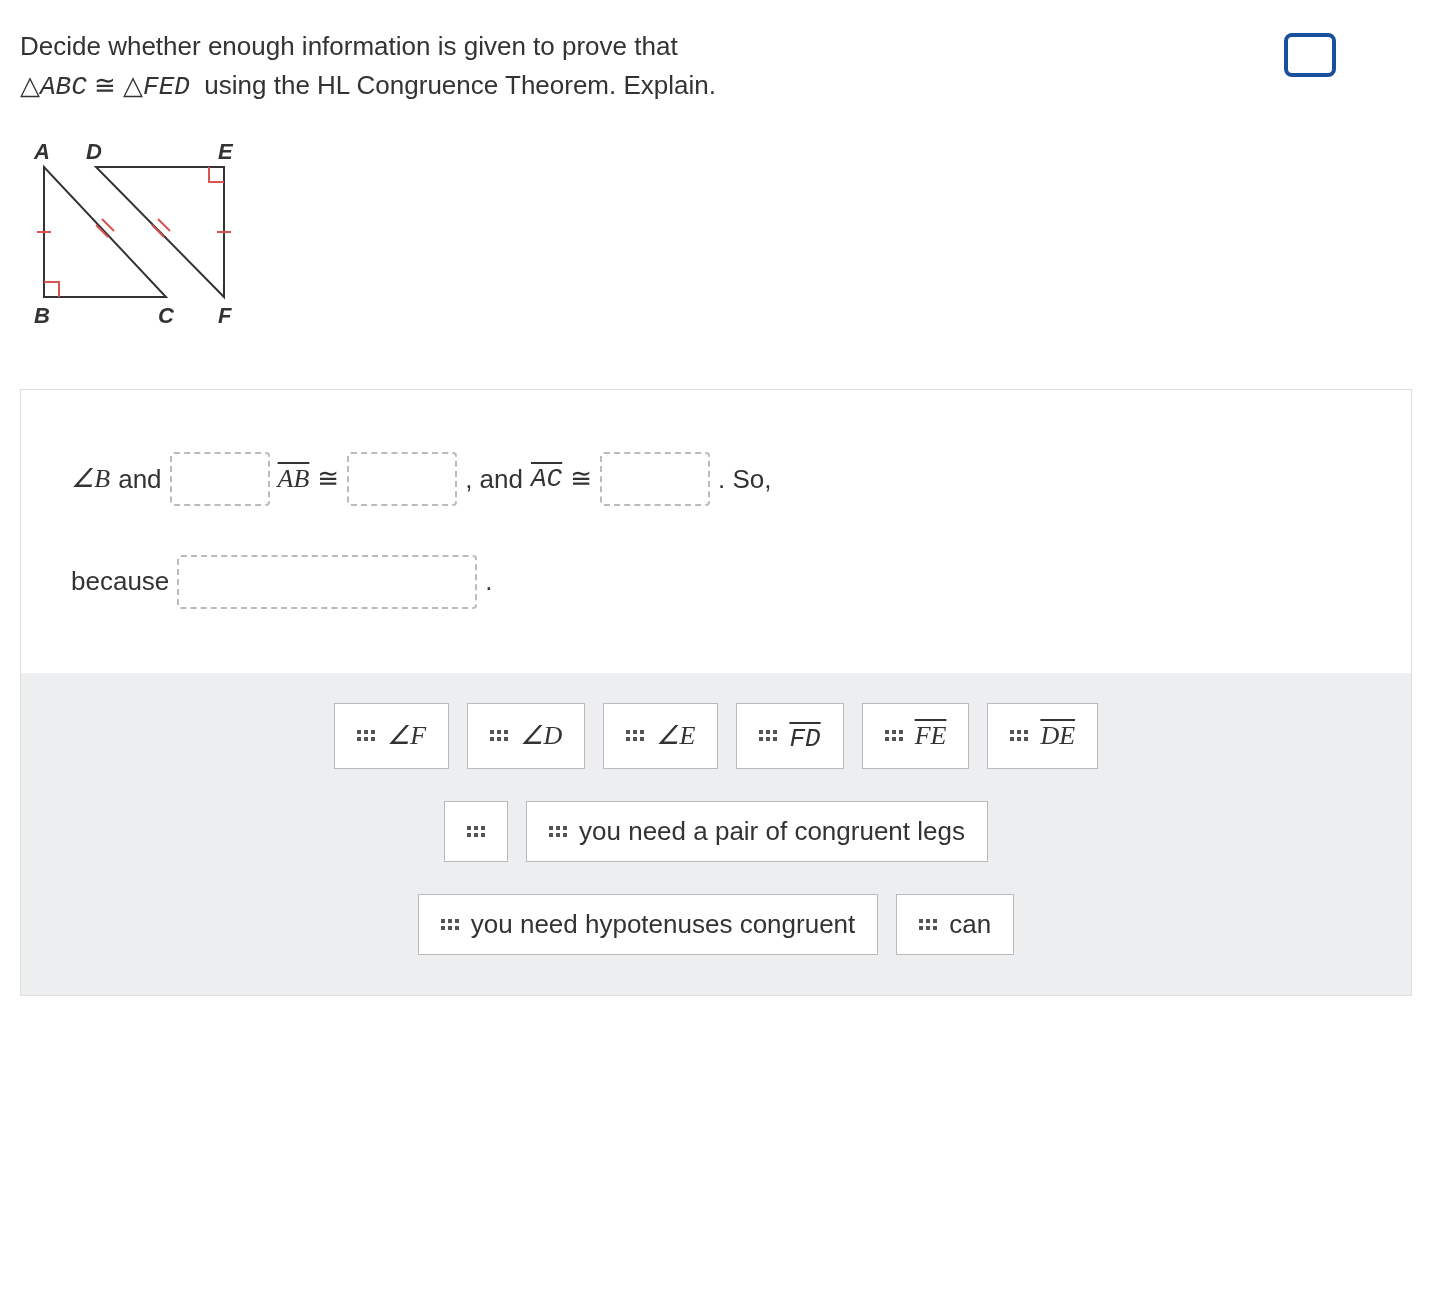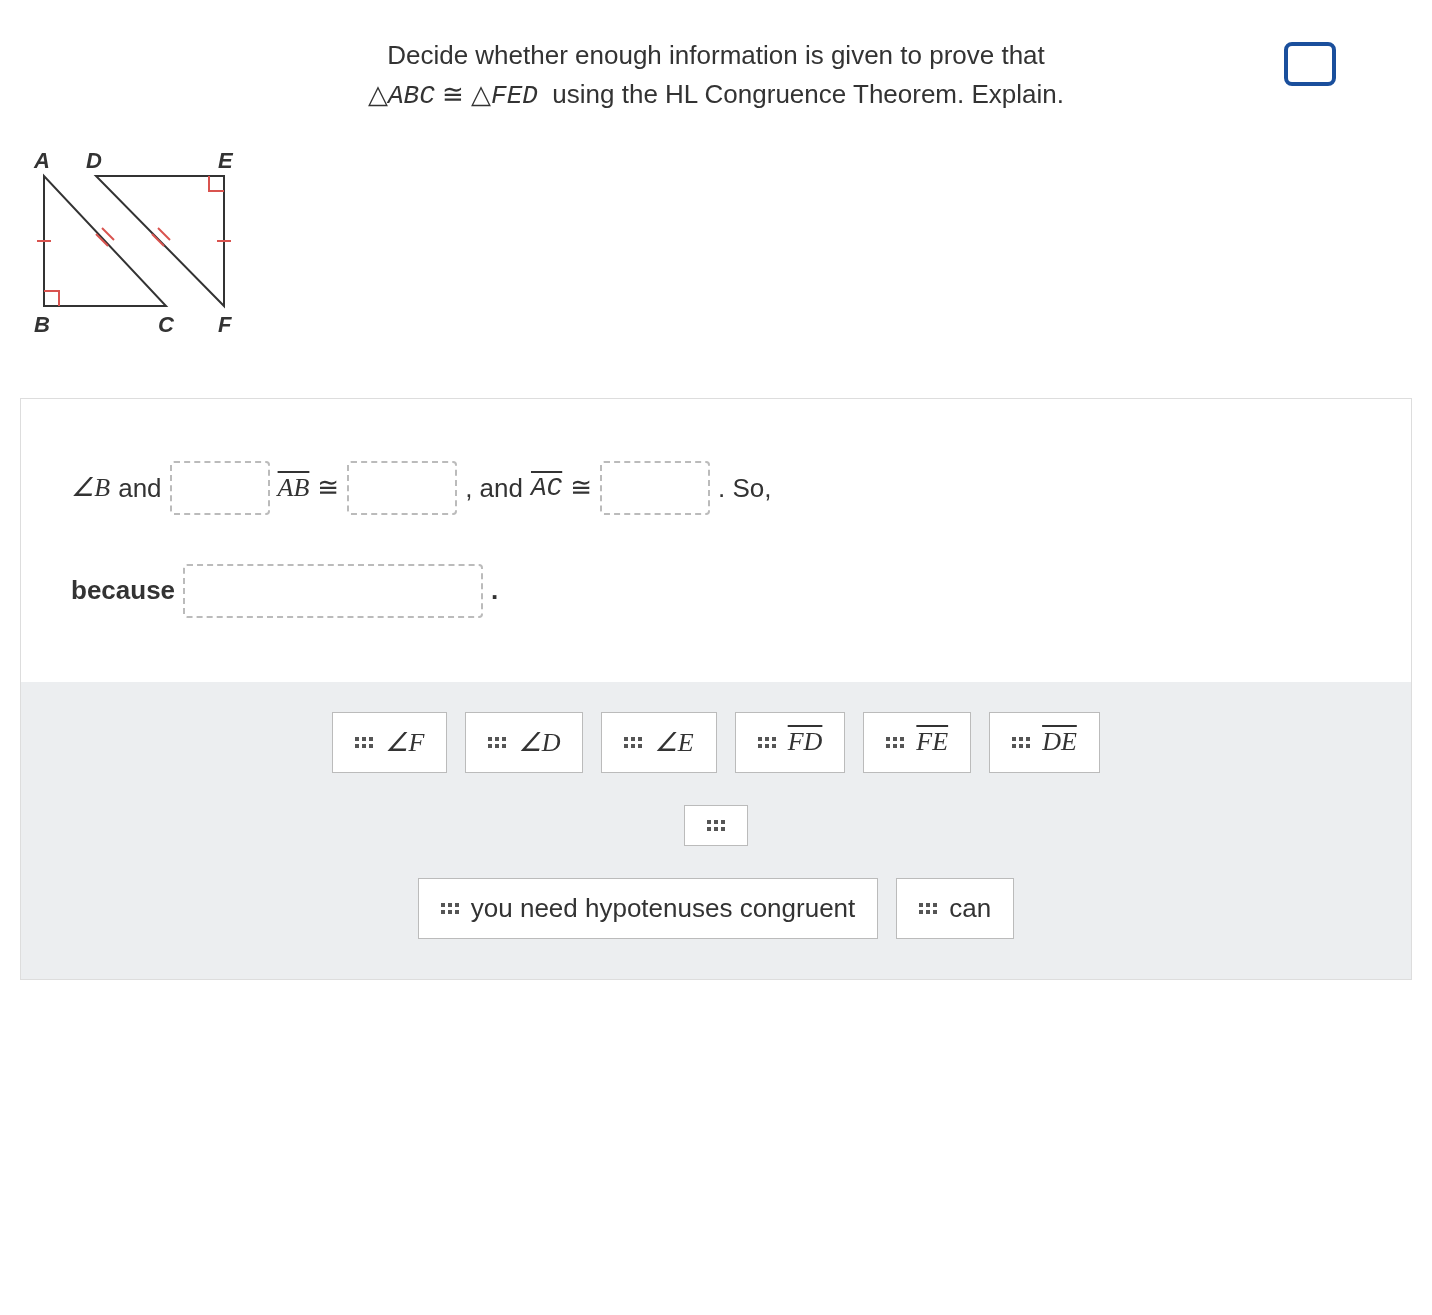--- a/index.html
+++ b/index.html
@@ -7,22 +7,21 @@
     margin: 0;
     padding: 20px;
     font-family: Arial, Helvetica, sans-serif;
     font-size: 26px;
     color: #333;
     background: #fff;
     width: 1432px;
   }
   .prompt {
     line-height: 1.5;
-    margin: 16px 0 30px 0;
-    text-align: center;
+    margin: 7px 0 30px 0;
   }
   .math-i { font-style: italic; font-family: Liberation Mono, monospace; }
   .triangle-sym { font-family: 'Times New Roman', serif; }
   .cong { font-family: 'Times New Roman', serif; }
   .overline { text-decoration: overline; text-decoration-thickness: 2px; }
   
   .diagram {
     margin: 20px 0 40px 6px;
   }
   
@@ -34,21 +33,21 @@
     padding: 58px 50px 60px 50px;
     line-height: 2.4;
   }
   .line-row {
     display: flex;
     align-items: center;
     flex-wrap: wrap;
     gap: 8px;
     margin-bottom: 40px;
   }
-  .line-row:last-child { margin-bottom: 0; font-weight: bold; }
+  .line-row:last-child { margin-bottom: 0; }
   .drop {
     display: inline-block;
     border: 2px dashed #bbb;
     border-radius: 4px;
     min-width: 100px;
     height: 54px;
     vertical-align: middle;
   }
   .drop.med { min-width: 110px; }
   .drop.wide { min-width: 300px; }
@@ -203,21 +202,21 @@
     </div>
     <div class="tile">
       <span class="grip">
             <span></span>
             <span></span>
             <span></span>
             <span></span>
             <span></span>
             <span></span>
           </span>
-      <span class="math-i overline" style="font-family:Liberation Serif, serif;">FD</span>
+      <span class="math-i overline" style="font-family:Liberation Mono, monospace;margin-top:6px;">FD</span>
     </div>
     <div class="tile">
       <span class="grip">
             <span></span>
             <span></span>
             <span></span>
             <span></span>
             <span></span>
             <span></span>
           </span>
@@ -238,20 +237,31 @@
     <div class="tile">
       <span class="grip">
             <span></span>
             <span></span>
             <span></span>
             <span></span>
             <span></span>
             <span></span>
           </span>
     </div>
+    <div class="tile">
+      <span class="grip">
+            <span></span>
+            <span></span>
+            <span></span>
+            <span></span>
+            <span></span>
+            <span></span>
+          </span>
+      <span>you need a pair of congruent legs</span>
+    </div>
     <div class="break"></div>
     <div class="tile">
       <span class="grip">
             <span></span>
             <span></span>
             <span></span>
             <span></span>
             <span></span>
             <span></span>
           </span>

